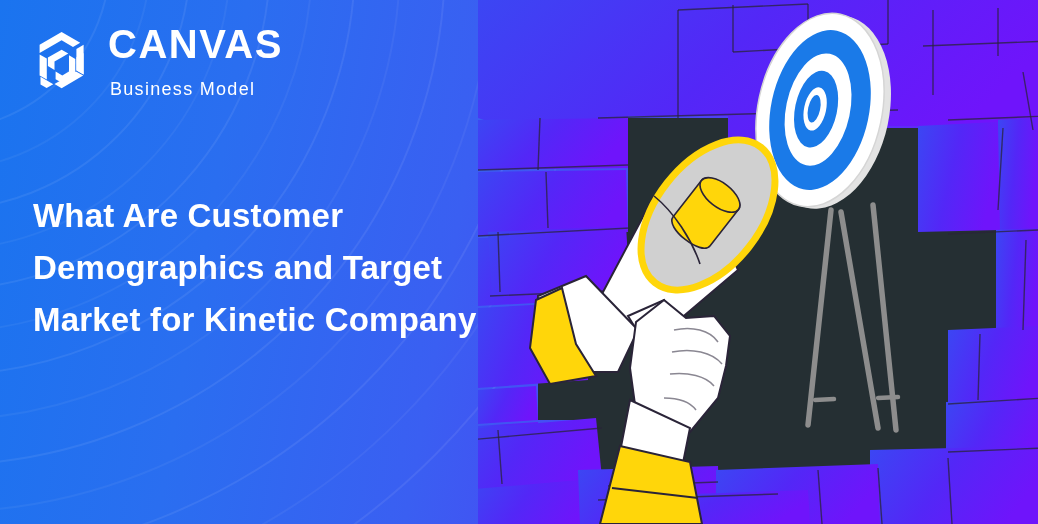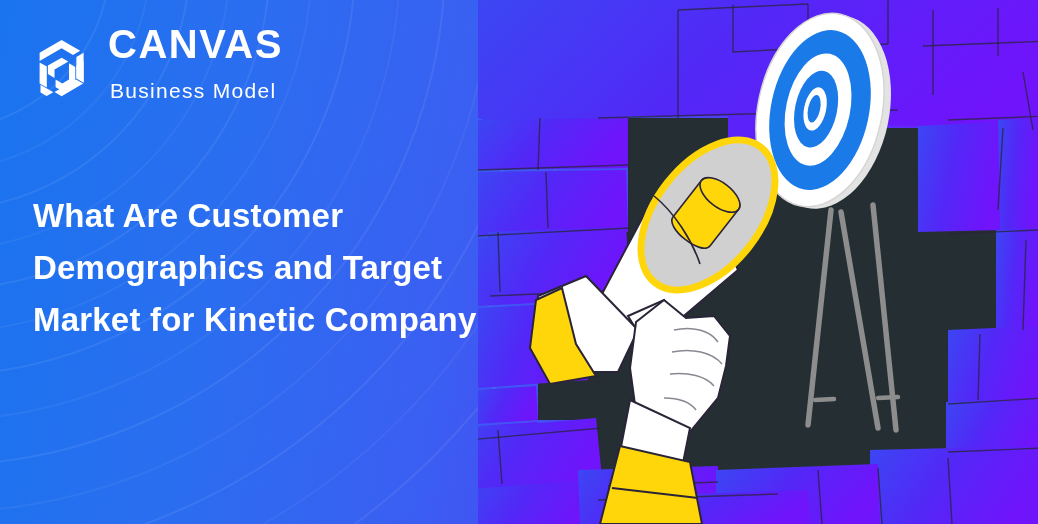--- a/index.html
+++ b/index.html
@@ -15,29 +15,29 @@
 
   
   .arcs { position:absolute; inset:0; pointer-events:none; }
 
   
   .illus { position:absolute; left:478px; top:0; width:560px; height:524px; }
 
   
   .logo-block {
     position:absolute; left:30px; top:24px;
-    display:flex; align-items:flex-end; gap:14px;
+    display:flex; align-items:center; gap:14px;
   }
   .logo-mark { width:64px; height:64px; flex:0 0 auto; }
   .logo-text { display:flex; flex-direction:column; line-height:1; }
   .logo-title {
     color:#fff; font-size:40px; font-weight:bold; letter-spacing:1.5px;
   }
   .logo-sub {
-    color:#fff; font-size:21px; font-weight:normal; letter-spacing:1.3px;
+    color:#fff; font-size:18px; font-weight:normal; letter-spacing:1.3px;
     margin-top:16px; margin-left:2px;
   }
 
   
   .headline {
     position:absolute; left:33px; top:190px;
     width:470px;
     color:#ffffff;
     font-size:33px;
     font-weight:bold;

